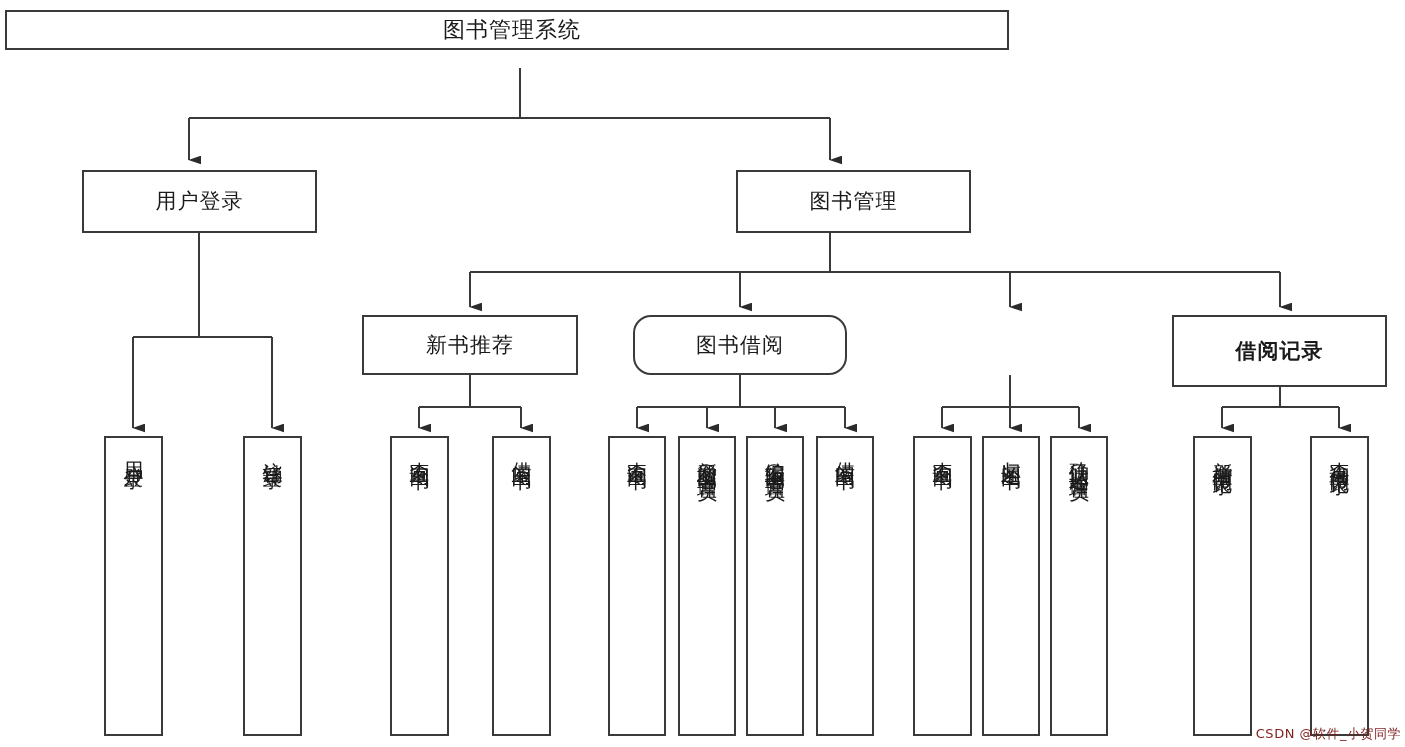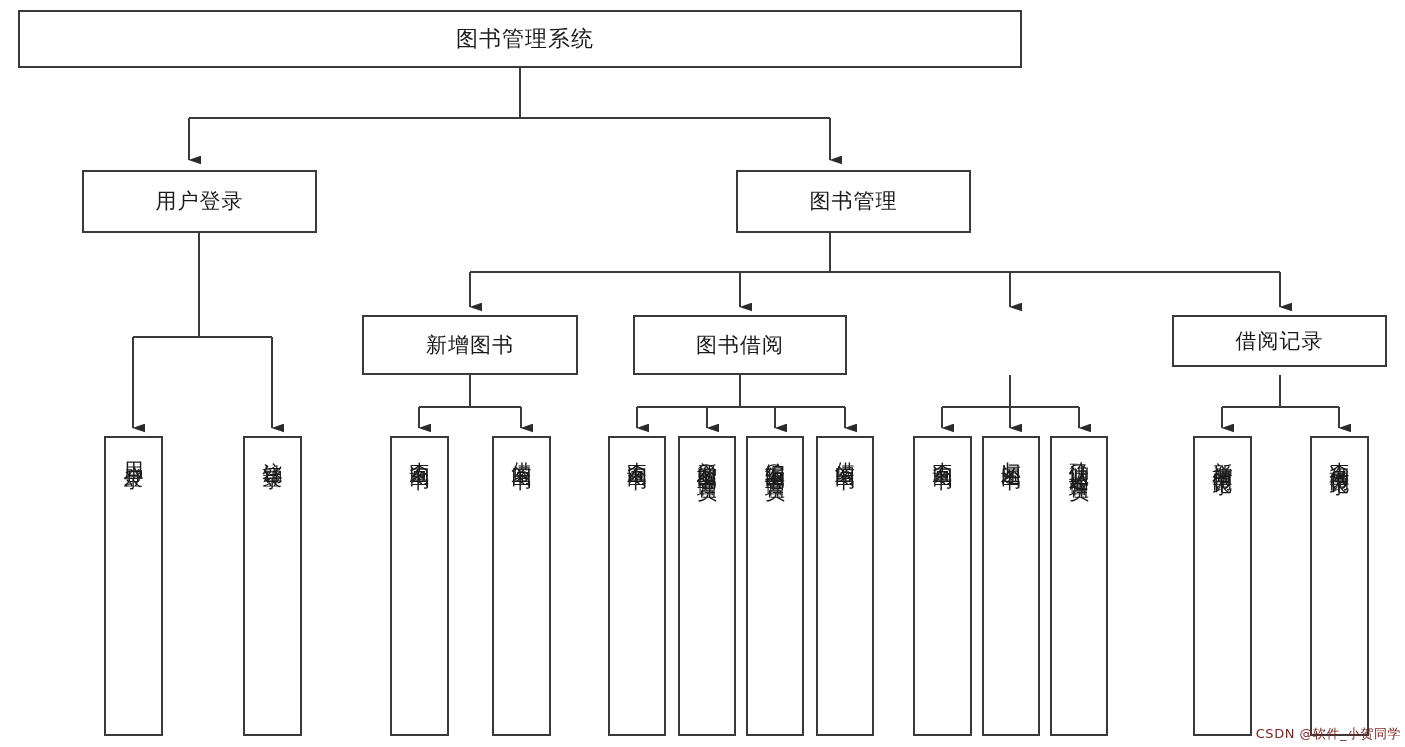--- a/index.html
+++ b/index.html
@@ -126,38 +126,38 @@
       <path d="M1010,407 L1010,428" marker-end="url(#arrowhead)"></path>
       <path d="M1079,407 L1079,428" marker-end="url(#arrowhead)"></path>
 
       <path d="M1280,375 L1280,407"></path>
       <path d="M1222,407 L1339,407"></path>
       <path d="M1222,407 L1222,428" marker-end="url(#arrowhead)"></path>
       <path d="M1339,407 L1339,428" marker-end="url(#arrowhead)"></path>
     </g>
   </svg>
 
-  <div class="node horiz" id="node-root" style="left:18px; top:10px; width:1004px; height:58px;padding-left:10px;">
+  <div class="node horiz" id="node-root" style="left:5px; top:10px; width:1004px; height:40px;padding-left:10px;">
     <span class="label">图书管理系统</span>
   </div>
 
   <div class="node horiz" style="left:82px; top:170px; width:235px; height:63px;">
     <span class="label">用户登录</span>
   </div>
   <div class="node horiz" style="left:712px; top:170px; width:235px; height:63px;margin-left:24px;">
     <span class="label">图书管理</span>
   </div>
 
   <div class="node horiz" style="left:362px; top:315px; width:216px; height:60px;">
-    <span class="label">新增图书</span>
-  </div>
-  <div class="node horiz" style="left:633px; top:315px; width:214px; height:60px;">
+    <span class="label">新书推荐</span>
+  </div>
+  <div class="node horiz" style="left:633px; top:315px; width:214px; height:60px;border-radius:18px;">
     <span class="label">图书借阅</span>
   </div>
-  <div class="node horiz" style="left:1172px; top:315px; width:215px; height:52px;">
+  <div class="node horiz" style="left:1172px; top:315px; width:215px; height:72px;font-weight:bold;">
     <span class="label">借阅记录</span>
   </div>
 
   <div class="node vert" style="left:104px; top:436px; width:59px; height:300px;">
     <span class="label">用户登录</span>
   </div>
   <div class="node vert" style="left:243px; top:436px; width:59px; height:300px;">
     <span class="label">注销登录</span>
   </div>
 

